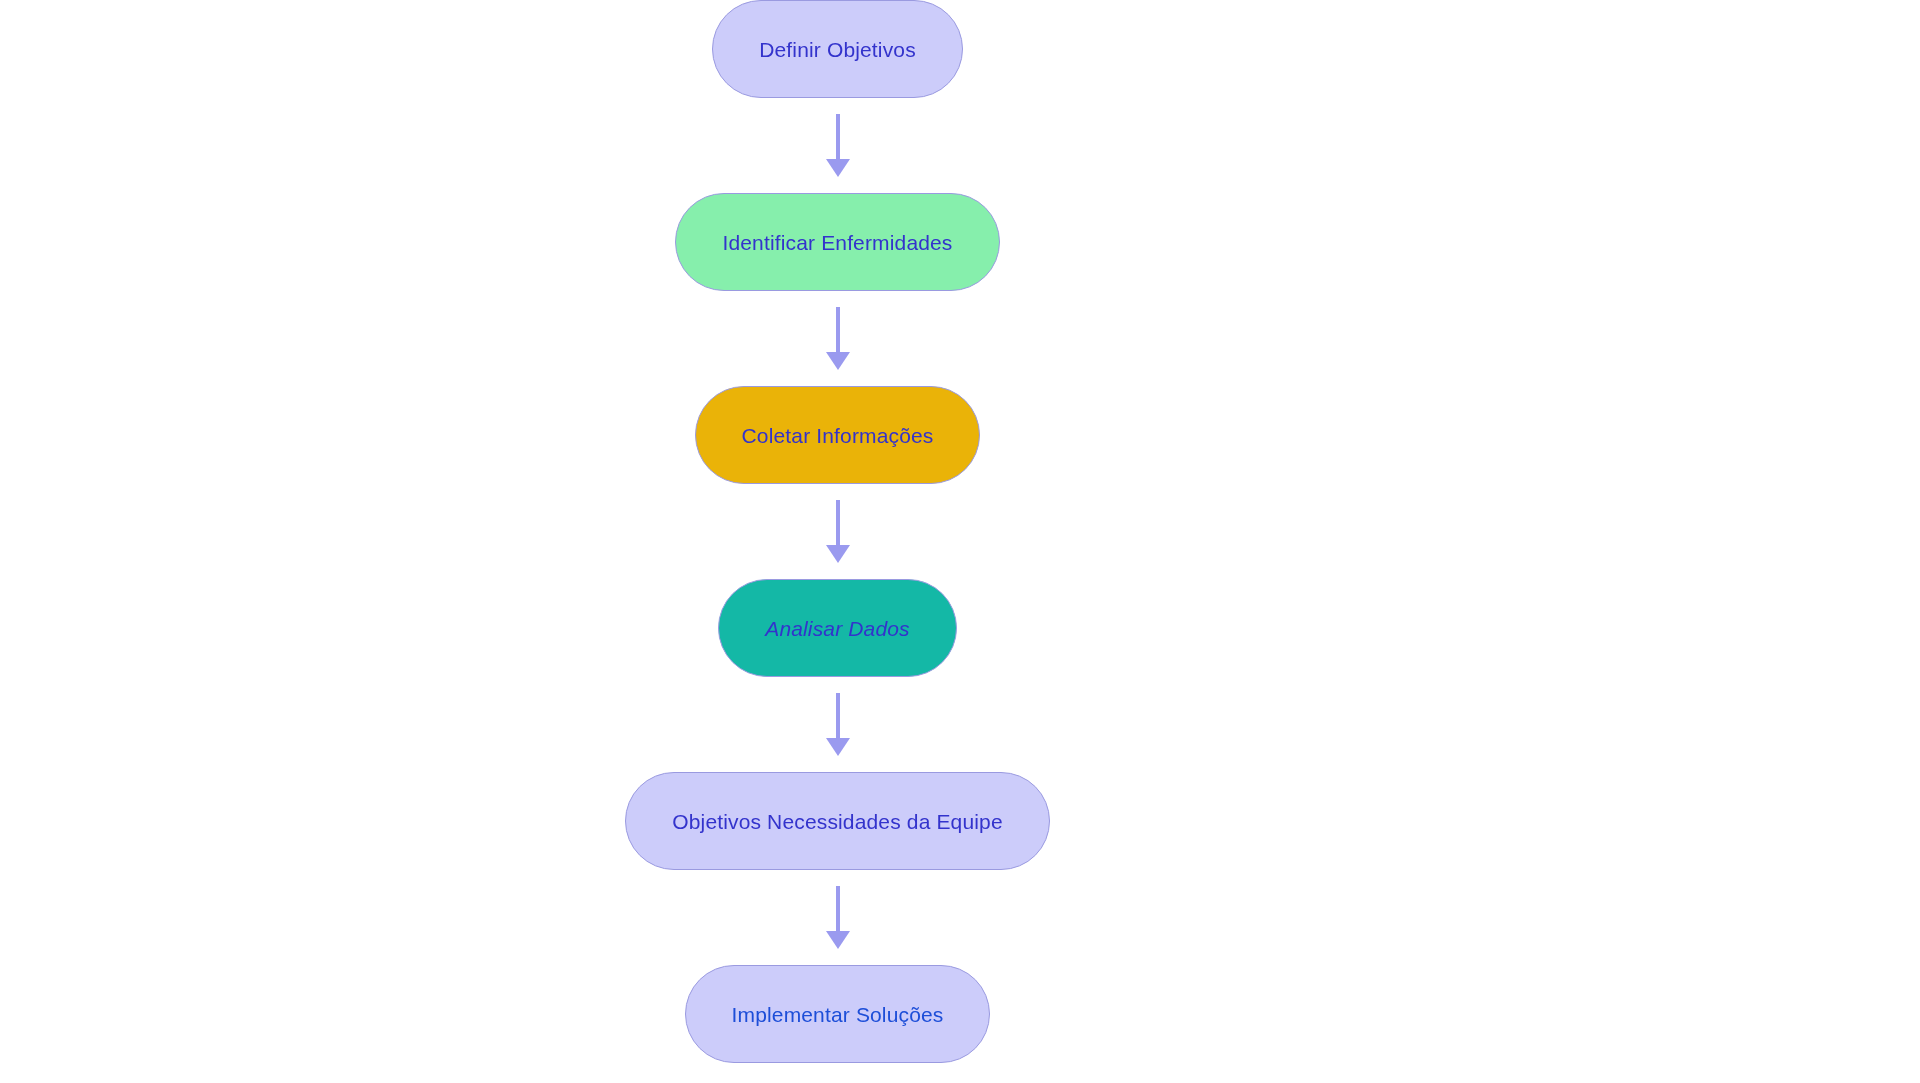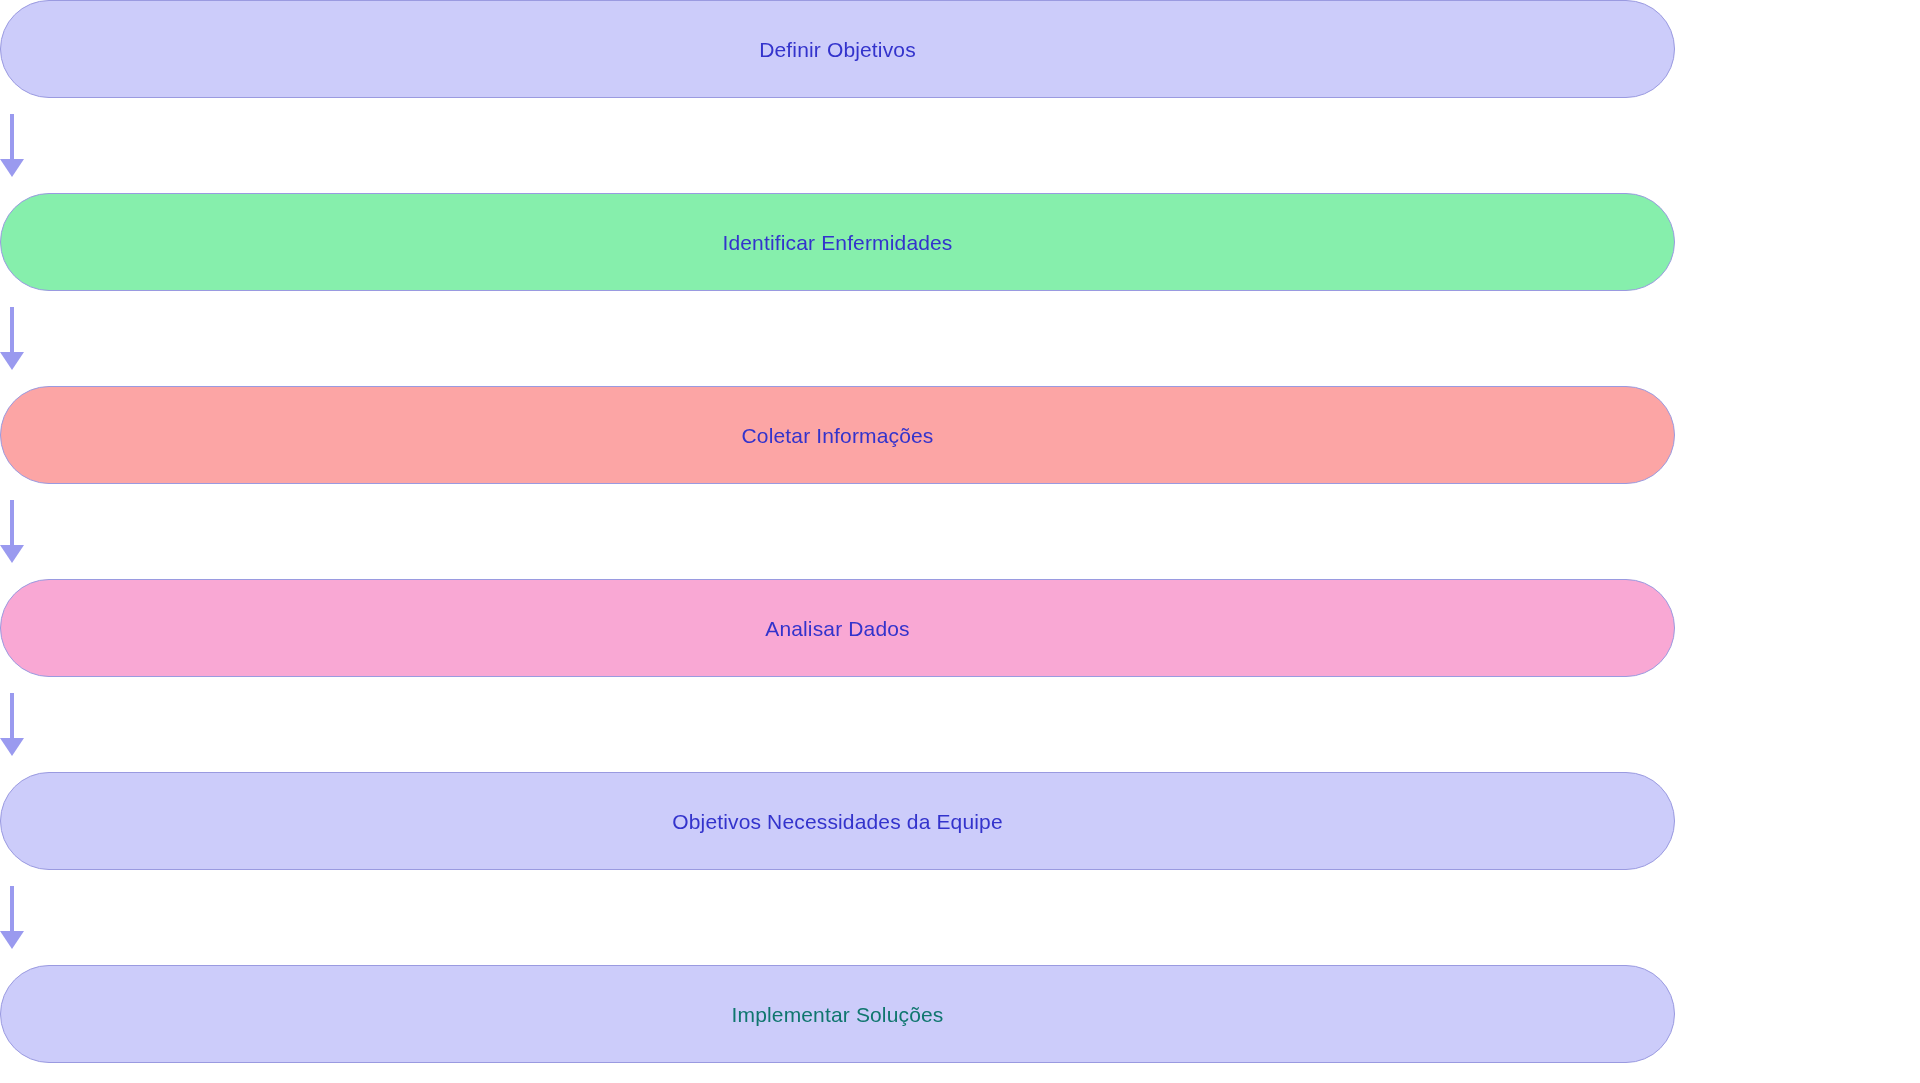--- a/index.html
+++ b/index.html
@@ -22,20 +22,21 @@
   }
 
   .flow {
     position: absolute;
     left: 0;
     top: 0;
     width: 1675px;
     height: 1083px;
     display: flex;
     flex-direction: column;
+    align-items: center;
     gap: 16px;
   }
 
   
   .node {
     position: relative;
     display: flex;
     align-items: center;
     justify-content: center;
     height: 98px;
@@ -103,45 +104,45 @@
 
     <div class="node" style="background: #86efac; border-color: rgb(154, 154, 224); color: rgb(51, 51, 204);">
       <span class="node-label" style="color: rgb(51, 51, 204);">Identificar Enfermidades</span>
     </div>
 
     <div class="edge gap-2">
       <div class="edge-stem" style="background: rgb(154, 154, 239);"></div>
       <div class="edge-arrowhead" style="border-top-color: rgb(154, 154, 239);"></div>
     </div>
 
-    <div class="node" style="background: #fca5a5; border-color: rgb(154, 154, 224); color: rgb(51, 51, 204);">
+    <div class="node" style="background: #eab308; border-color: rgb(154, 154, 224); color: rgb(51, 51, 204);">
       <span class="node-label" style="color: rgb(51, 51, 204);">Coletar Informações</span>
     </div>
 
     <div class="edge gap-3">
       <div class="edge-stem" style="background: rgb(154, 154, 239);"></div>
       <div class="edge-arrowhead" style="border-top-color: rgb(154, 154, 239);"></div>
     </div>
 
-    <div class="node" style="background: #f9a8d4; border-color: rgb(154, 154, 224); color: rgb(51, 51, 204);">
+    <div class="node" style="background: #14b8a6; border-color: rgb(154, 154, 224); color: rgb(51, 51, 204); font-style: italic;">
       <span class="node-label" style="color: rgb(51, 51, 204);">Analisar Dados</span>
     </div>
 
     <div class="edge gap-4">
       <div class="edge-stem" style="background: rgb(154, 154, 239);"></div>
       <div class="edge-arrowhead" style="border-top-color: rgb(154, 154, 239);"></div>
     </div>
 
     <div class="node" style="background: rgb(204, 204, 250); border-color: rgb(154, 154, 224); color: rgb(51, 51, 204);">
       <span class="node-label" style="color: rgb(51, 51, 204);">Objetivos Necessidades da Equipe</span>
     </div>
 
     <div class="edge gap-5">
       <div class="edge-stem" style="background: rgb(154, 154, 239);"></div>
       <div class="edge-arrowhead" style="border-top-color: rgb(154, 154, 239);"></div>
     </div>
 
     <div class="node" style="background: rgb(204, 204, 250); border-color: rgb(154, 154, 224); color: rgb(51, 51, 204);">
-      <span class="node-label" style="color: #0f766e;">Implementar Soluções</span>
+      <span class="node-label" style="color: #1d4ed8;">Implementar Soluções</span>
     </div>
 
   </div>
 </div>
 
 </body></html>

